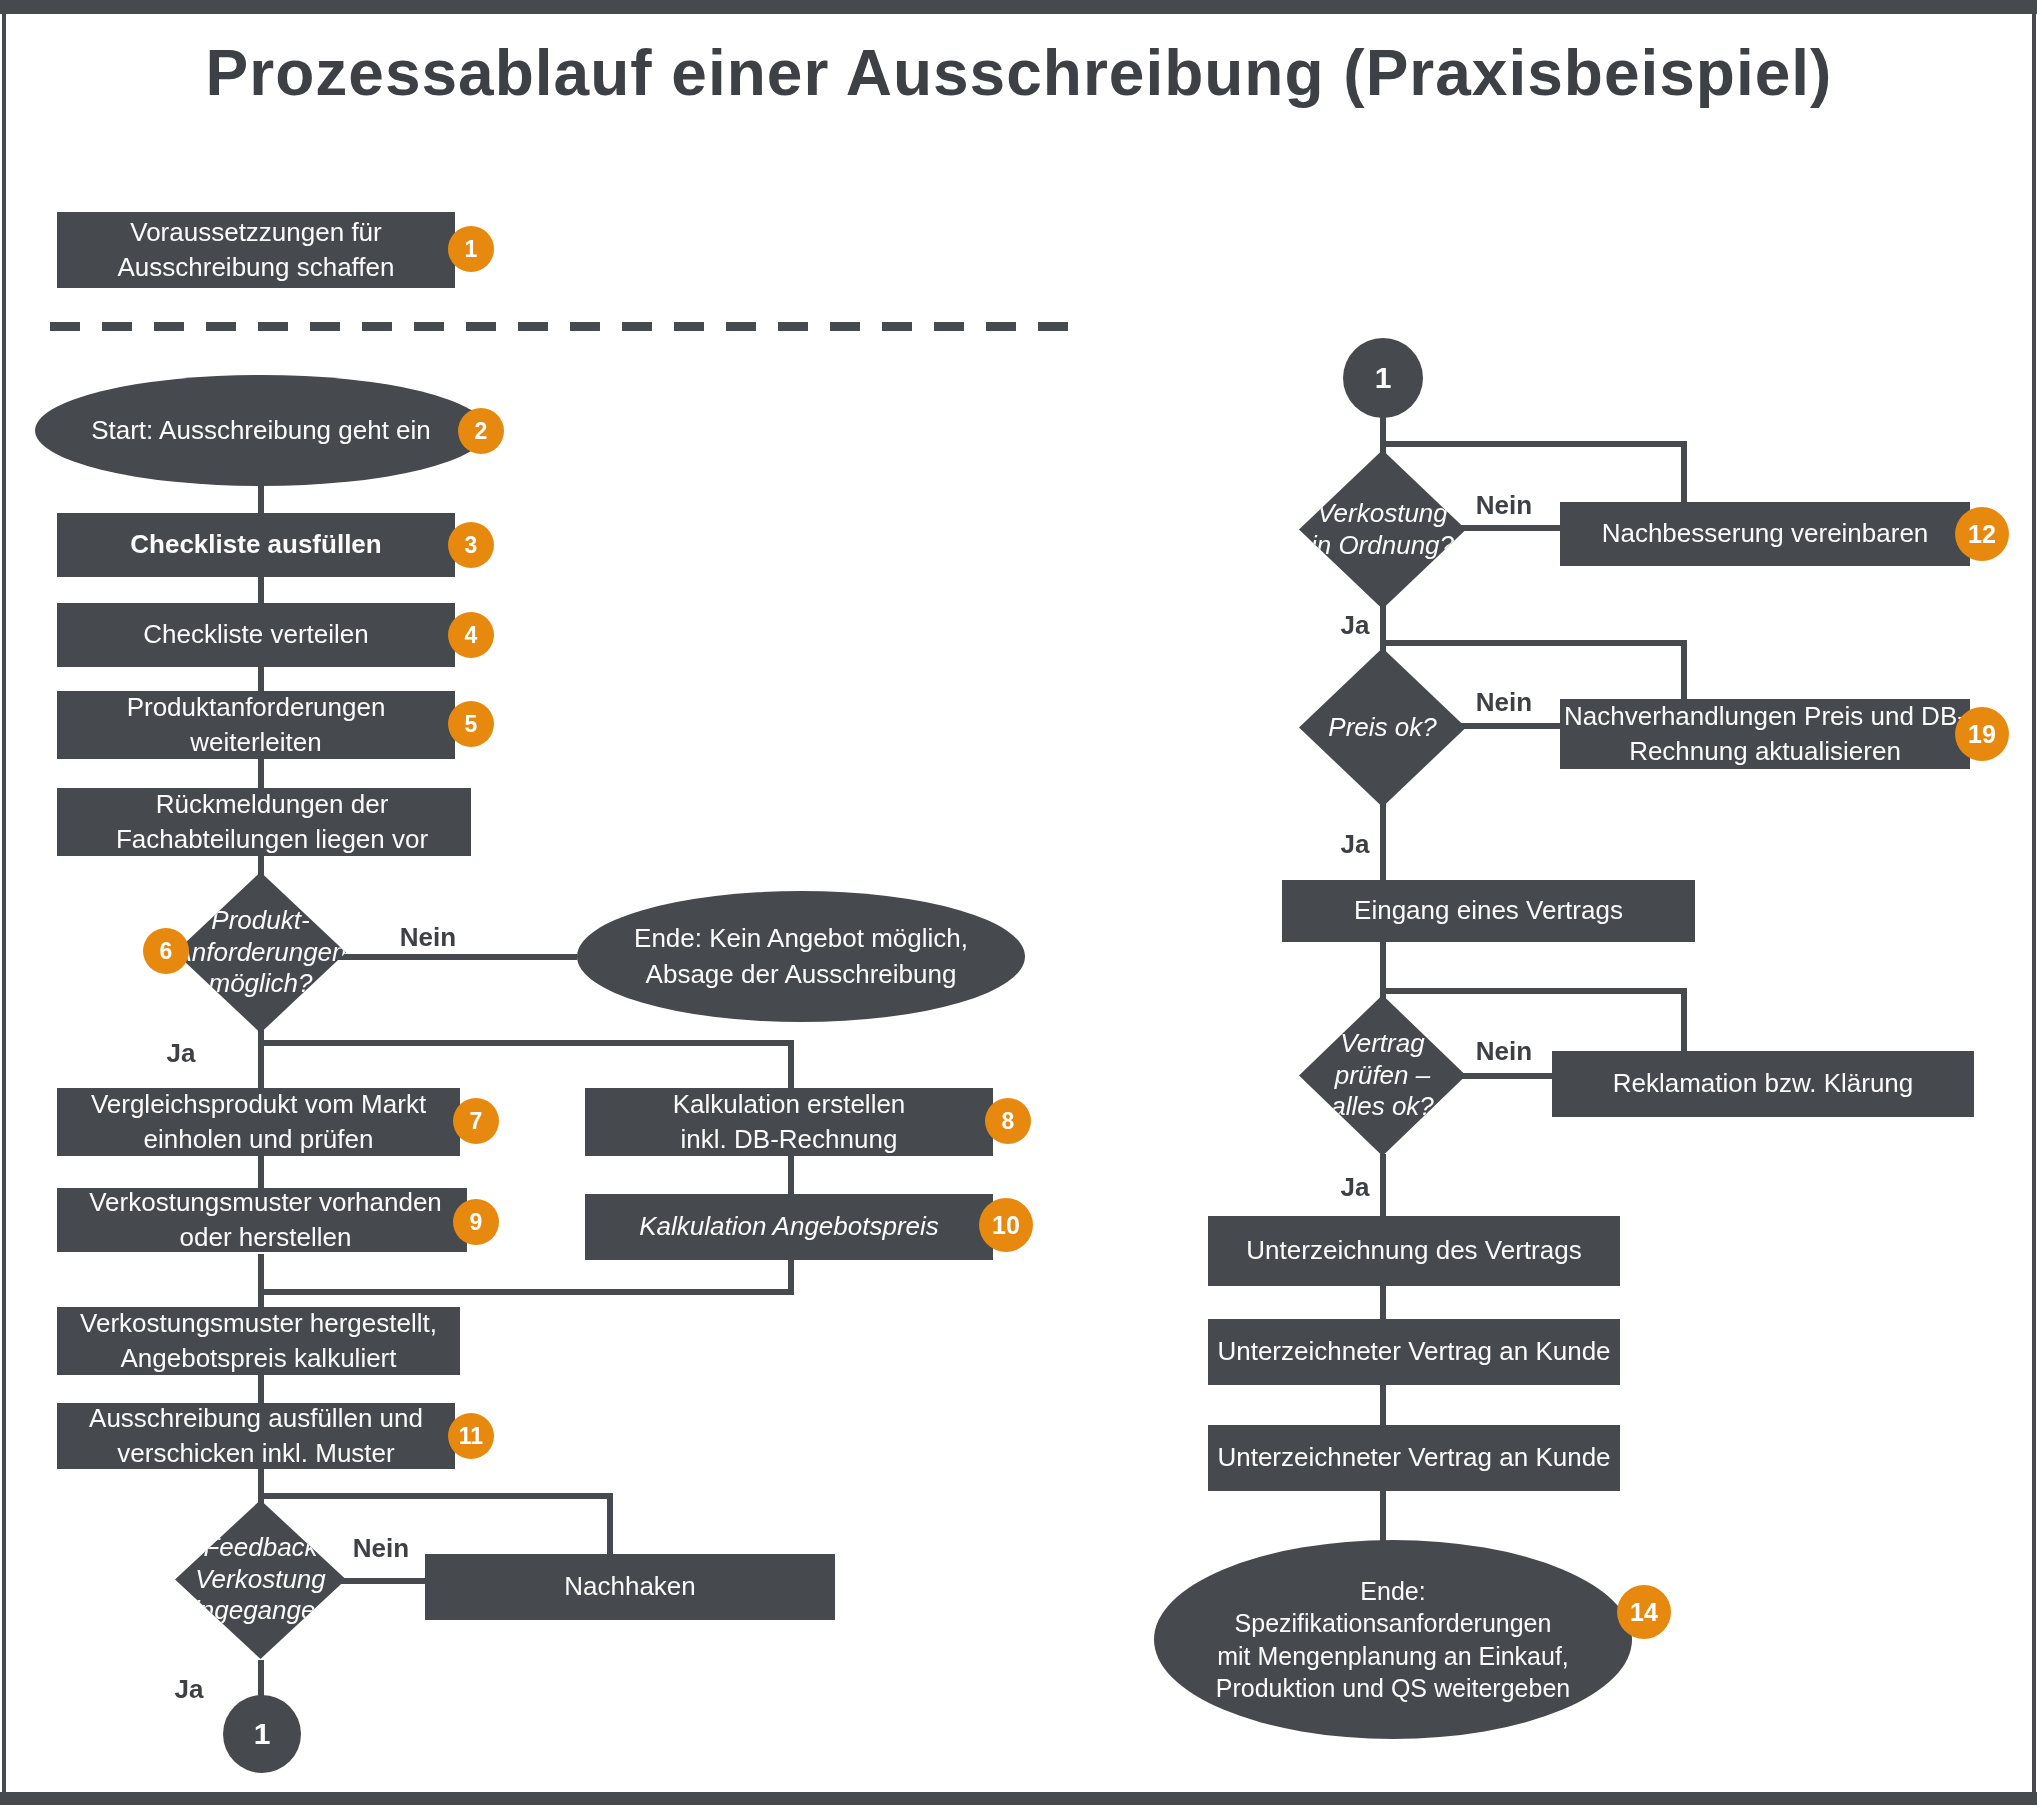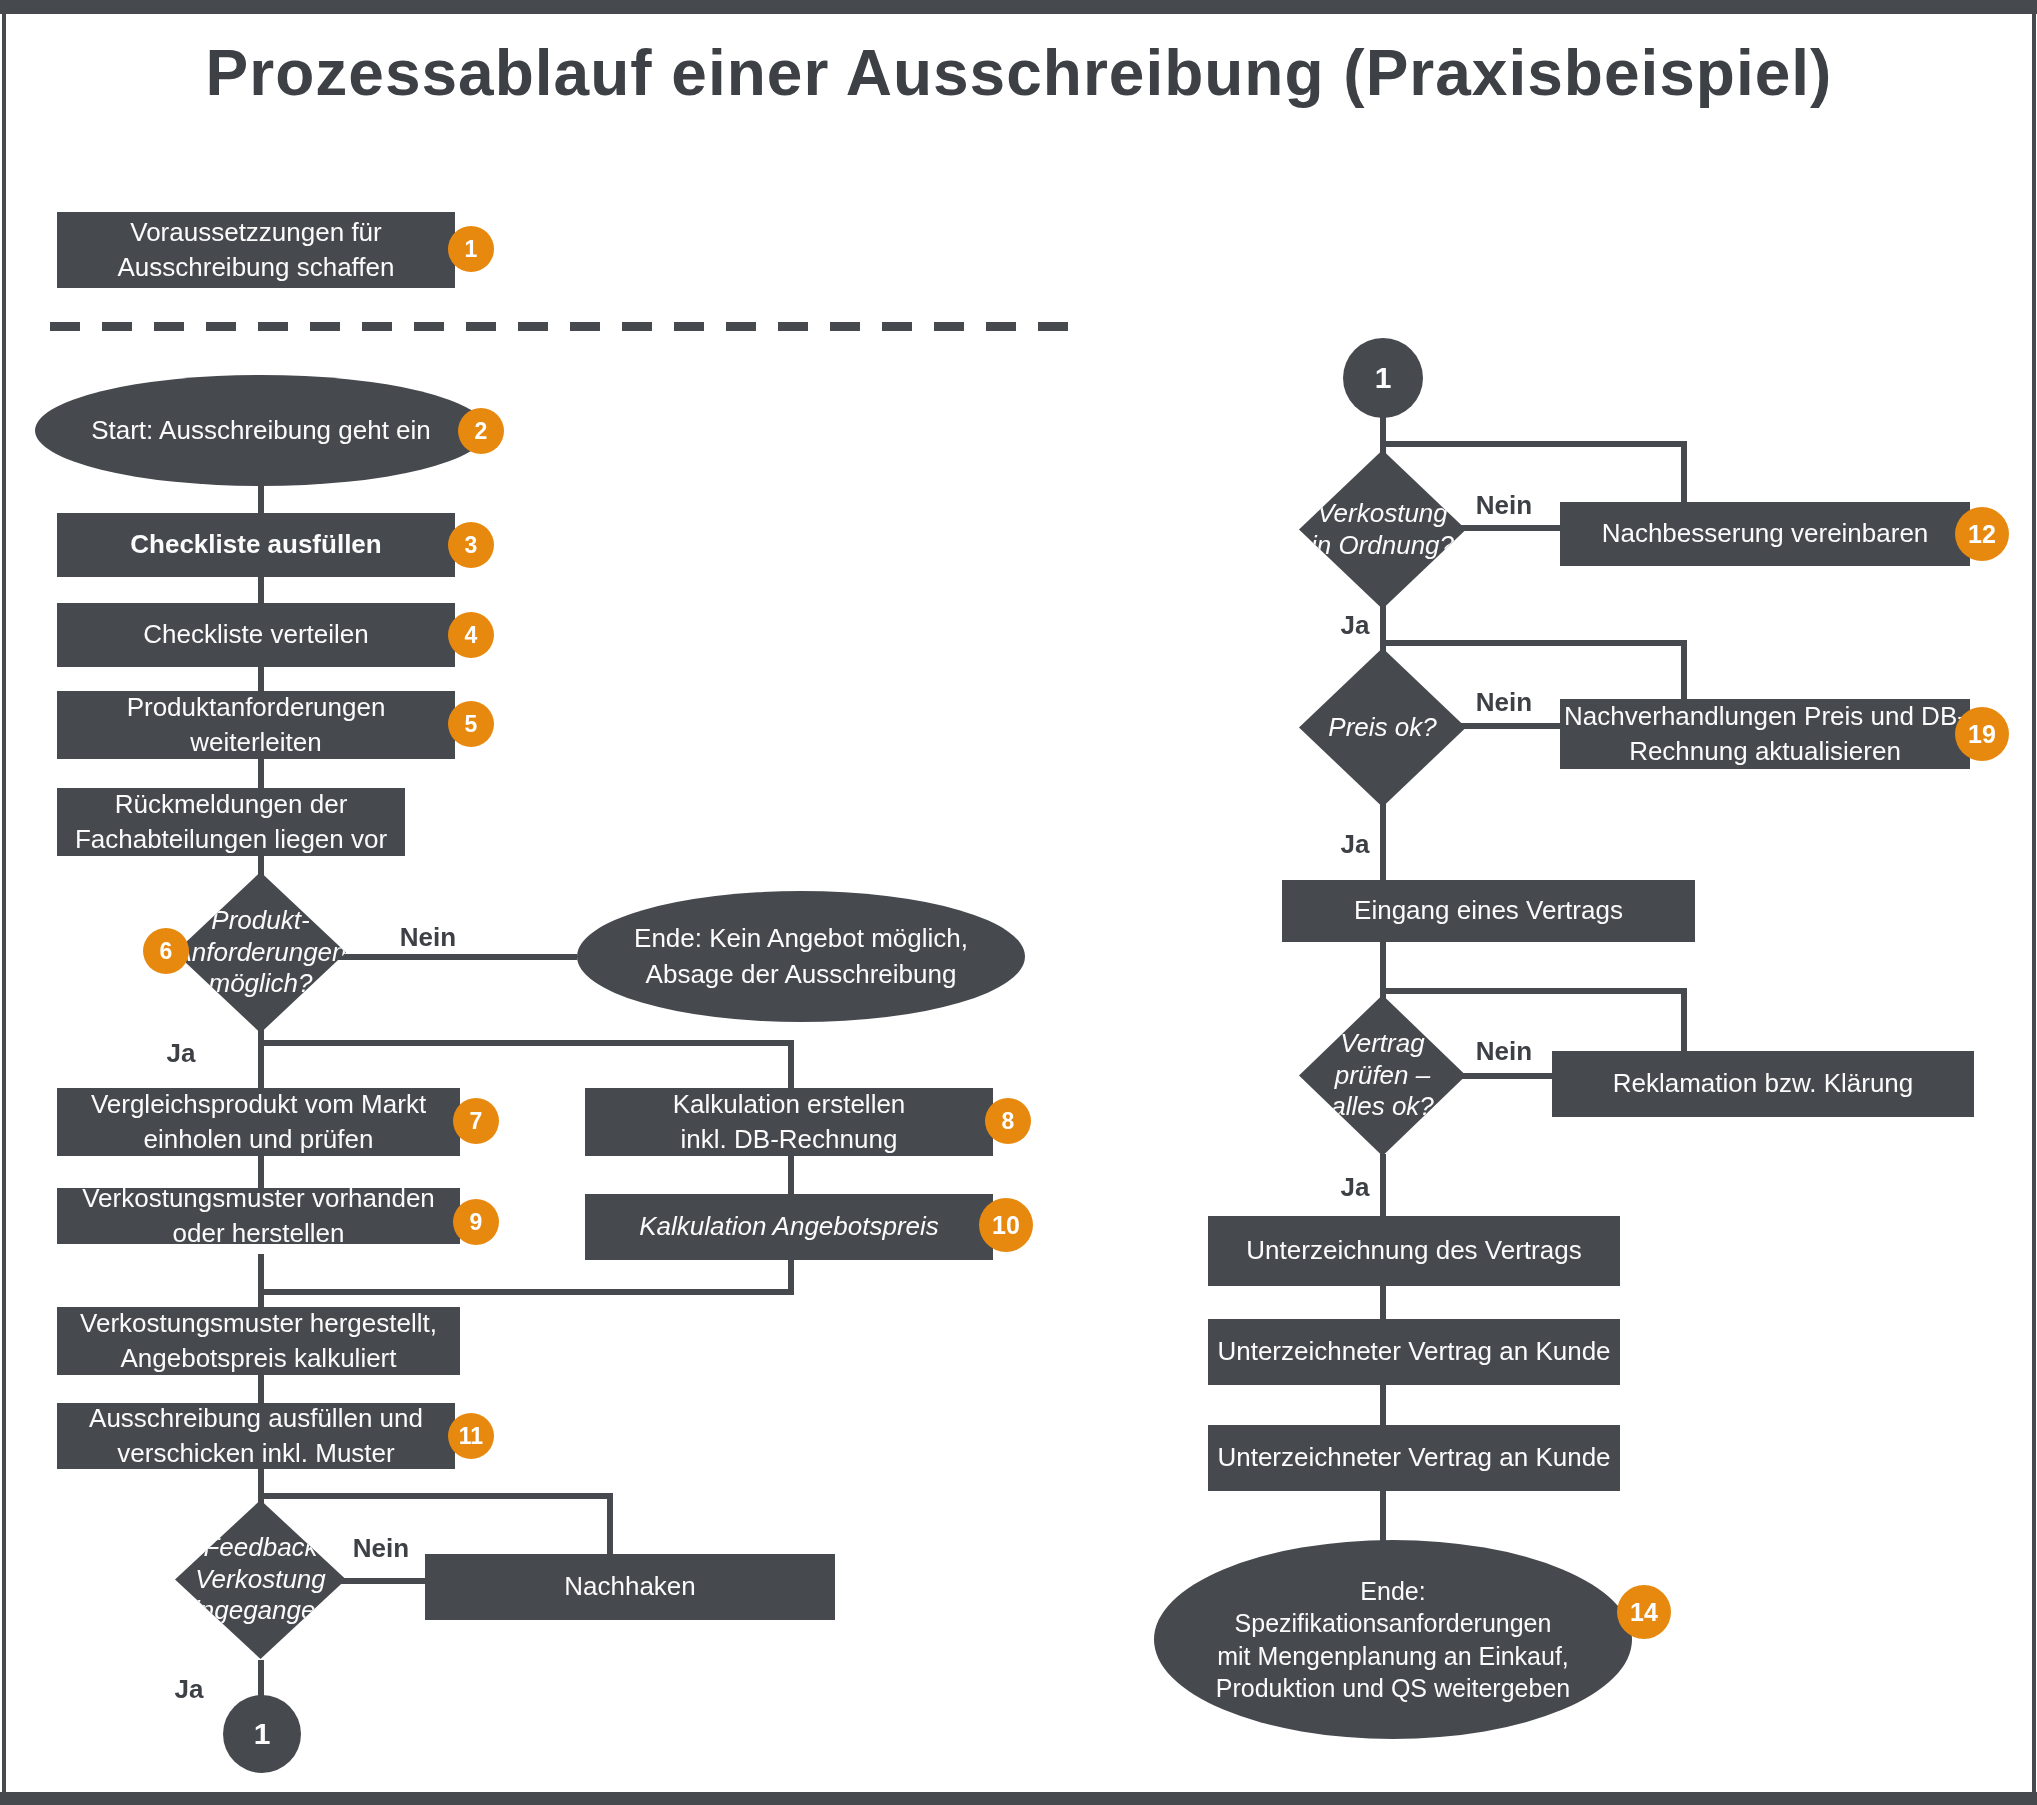--- a/index.html
+++ b/index.html
@@ -92,42 +92,42 @@
   <div class="box" style="left:57px;top:513px;width:398px;height:64px;font-weight:bold;">Checkliste ausfüllen</div>
   <div class="badge" style="left:471px;top:545px;">3</div>
 
   <div class="box" style="left:57px;top:603px;width:398px;height:64px;">Checkliste verteilen</div>
   <div class="badge" style="left:471px;top:635px;">4</div>
 
   <div class="box" style="left:57px;top:691px;width:398px;height:68px;">Produktanforderungen
 weiterleiten</div>
   <div class="badge" style="left:471px;top:724px;">5</div>
 
-  <div class="box" style="left:57px;top:788px;width:348px;height:68px;">Rückmeldungen der
+  <div class="box" style="left:57px;top:788px;width:398px;height:68px;padding-left:16px;">Rückmeldungen der
 Fachabteilungen liegen vor</div>
 
   <div class="diamond" style="left:175px;top:872px;width:171px;height:161px;">Produkt-
 Anforderungen
 möglich?</div>
   <div class="badge" style="left:166px;top:951px;">6</div>
   <div class="lbl" style="left:428px;top:937px;">Nein</div>
   <div class="lbl" style="left:181px;top:1053px;">Ja</div>
 
   <div class="ellipse" style="left:577px;top:891px;width:448px;height:131px;">Ende: Kein Angebot möglich,
 Absage der Ausschreibung</div>
 
   <div class="box" style="left:57px;top:1088px;width:403px;height:68px;">Vergleichsprodukt vom Markt
 einholen und prüfen</div>
   <div class="badge" style="left:476px;top:1121px;">7</div>
 
   <div class="box" style="left:585px;top:1088px;width:408px;height:68px;">Kalkulation erstellen
 inkl. DB-Rechnung</div>
   <div class="badge" style="left:1008px;top:1121px;">8</div>
 
-  <div class="box" style="left:57px;top:1188px;width:403px;height:56px;">Verkostungsmuster vorhanden
+  <div class="box" style="left:57px;top:1188px;width:403px;height:64px;padding-left:7px;">Verkostungsmuster vorhanden
 oder herstellen</div>
   <div class="badge" style="left:476px;top:1222px;">9</div>
 
   <div class="box" style="left:585px;top:1194px;width:408px;height:66px;font-style:italic;">Kalkulation Angebotspreis</div>
   <div class="badge lg" style="left:1006px;top:1225px;">10</div>
 
   <div class="box" style="left:57px;top:1307px;width:403px;height:68px;">Verkostungsmuster hergestellt,
 Angebotspreis kalkuliert</div>
 
   <div class="box" style="left:57px;top:1403px;width:398px;height:66px;">Ausschreibung ausfüllen und

